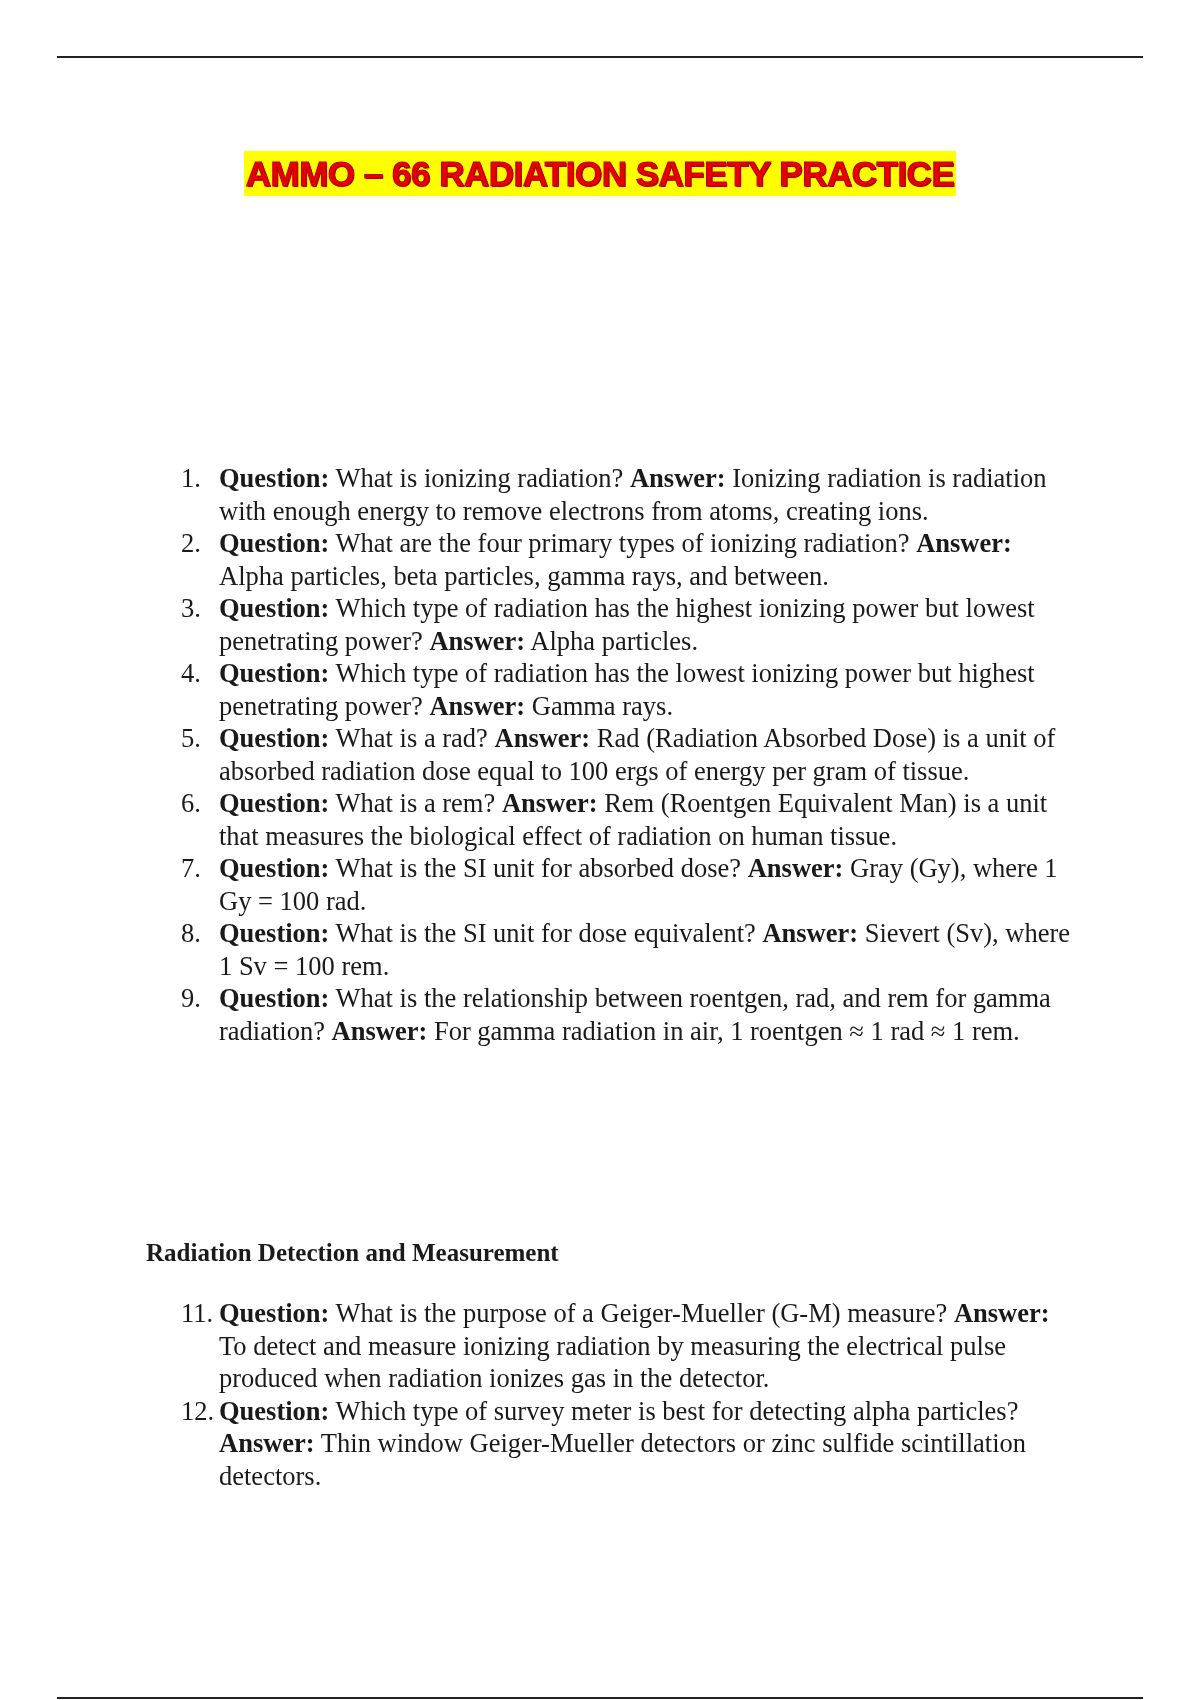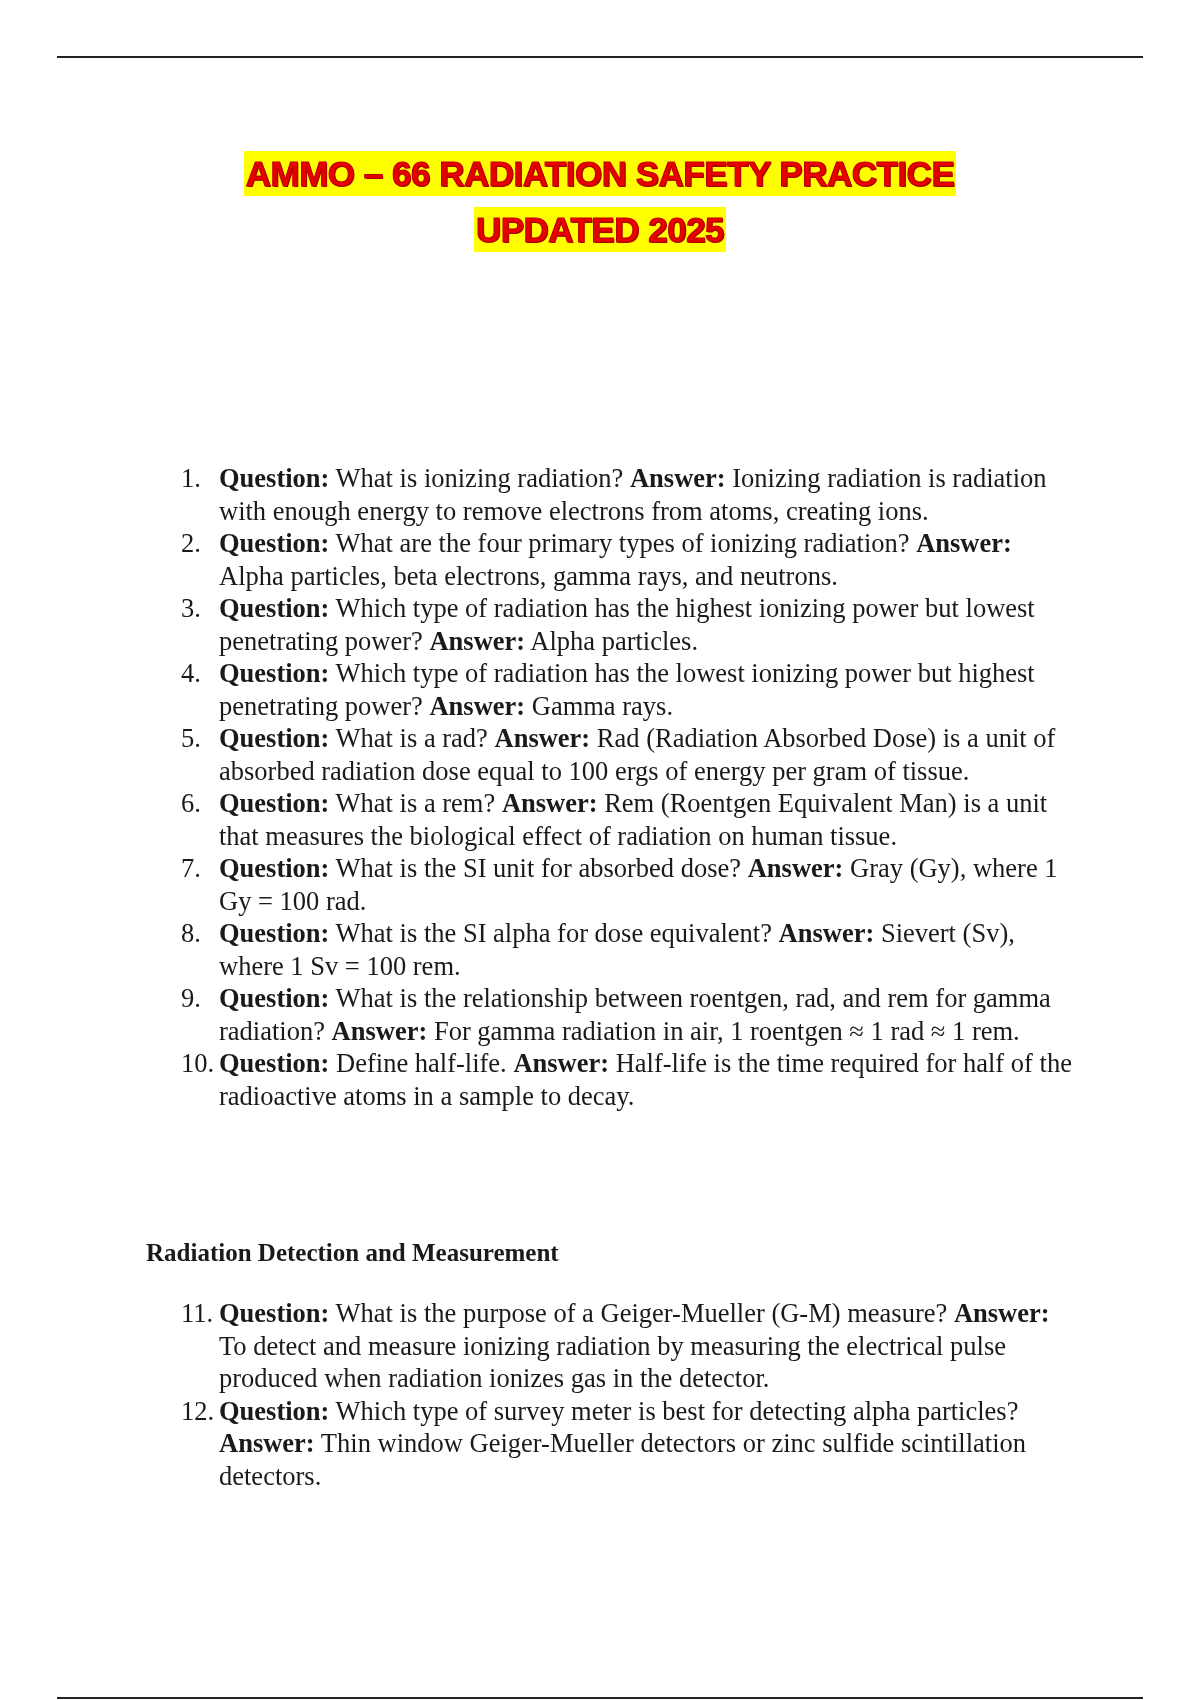--- a/index.html
+++ b/index.html
@@ -20,34 +20,32 @@
   .item b { font-weight: bold; }
   .section { position: absolute; left: 146px; top: 1239px; font-size: 25px; font-weight: bold; }
 </style>
 </head>
 <body>
 
 <div class="rule top"></div>
 
 <div class="title">
   <span class="line"><span class="hl">AMMO – 66 RADIATION SAFETY PRACTICE</span></span>
-  <span class="line"><span class="hl">UPDATED 2025</span></span>
 </div>
 
 <div class="qa" id="qa1" style="top:462px;">
     <div class="item"><span class="num">1.</span><b>Question:</b><span> What is ionizing radiation? </span><b>Answer:</b><span> Ionizing radiation is radiation with enough energy to remove electrons from atoms, creating ions.</span></div>
-    <div class="item"><span class="num">2.</span><b>Question:</b><span> What are the four primary types of ionizing radiation? </span><b>Answer:</b><span> Alpha particles, beta electrons, gamma rays, and neutrons.</span></div>
+    <div class="item"><span class="num">2.</span><b>Question:</b><span> What are the four primary types of ionizing radiation? </span><b>Answer:</b><span> Alpha particles, beta particles, gamma rays, and between.</span></div>
     <div class="item"><span class="num">3.</span><b>Question:</b><span> Which type of radiation has the highest ionizing power but lowest penetrating power? </span><b>Answer:</b><span> Alpha particles.</span></div>
     <div class="item"><span class="num">4.</span><b>Question:</b><span> Which type of radiation has the lowest ionizing power but highest penetrating power? </span><b>Answer:</b><span> Gamma rays.</span></div>
     <div class="item"><span class="num">5.</span><b>Question:</b><span> What is a rad? </span><b>Answer:</b><span> Rad (Radiation Absorbed Dose) is a unit of absorbed radiation dose equal to 100 ergs of energy per gram of tissue.</span></div>
     <div class="item"><span class="num">6.</span><b>Question:</b><span> What is a rem? </span><b>Answer:</b><span> Rem (Roentgen Equivalent Man) is a unit that measures the biological effect of radiation on human tissue.</span></div>
     <div class="item"><span class="num">7.</span><b>Question:</b><span> What is the SI unit for absorbed dose? </span><b>Answer:</b><span> Gray (Gy), where 1 Gy = 100 rad.</span></div>
-    <div class="item"><span class="num">8.</span><b>Question:</b><span> What is the SI alpha for dose equivalent? </span><b>Answer:</b><span> Sievert (Sv), where 1 Sv = 100 rem.</span></div>
+    <div class="item"><span class="num">8.</span><b>Question:</b><span> What is the SI unit for dose equivalent? </span><b>Answer:</b><span> Sievert (Sv), where 1 Sv = 100 rem.</span></div>
     <div class="item"><span class="num">9.</span><b>Question:</b><span> What is the relationship between roentgen, rad, and rem for gamma radiation? </span><b>Answer:</b><span> For gamma radiation in air, 1 roentgen ≈ 1 rad ≈ 1 rem.</span></div>
-    <div class="item"><span class="num">10.</span><b>Question:</b><span> Define half-life. </span><b>Answer:</b><span> Half-life is the time required for half of the radioactive atoms in a sample to decay.</span></div>
   </div>
 
 <div class="section">Radiation Detection and Measurement</div>
 
 <div class="qa" id="qa2" style="top:1297px;">
     <div class="item"><span class="num">11.</span><b>Question:</b><span> What is the purpose of a Geiger-Mueller (G-M) measure? </span><b>Answer:</b><span> To detect and measure ionizing radiation by measuring the electrical pulse produced when radiation ionizes gas in the detector.</span></div>
     <div class="item"><span class="num">12.</span><b>Question:</b><span> Which type of survey meter is best for detecting alpha particles? </span><b>Answer:</b><span> Thin window Geiger-Mueller detectors or zinc sulfide scintillation detectors.</span></div>
   </div>
 
 <div class="rule bottom"></div>

